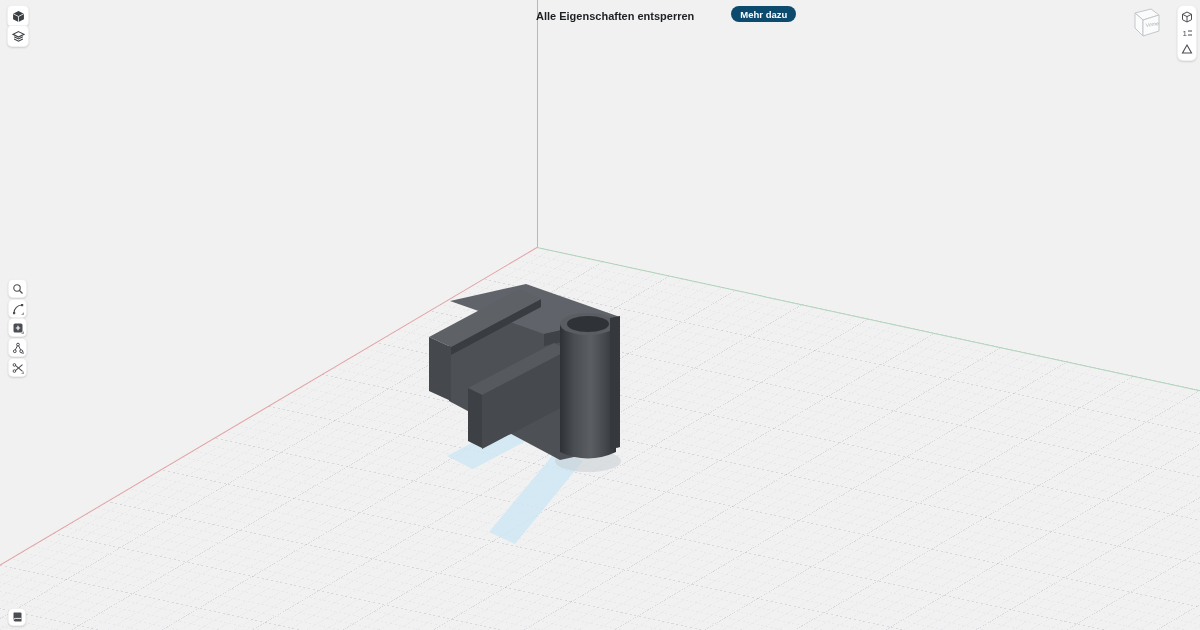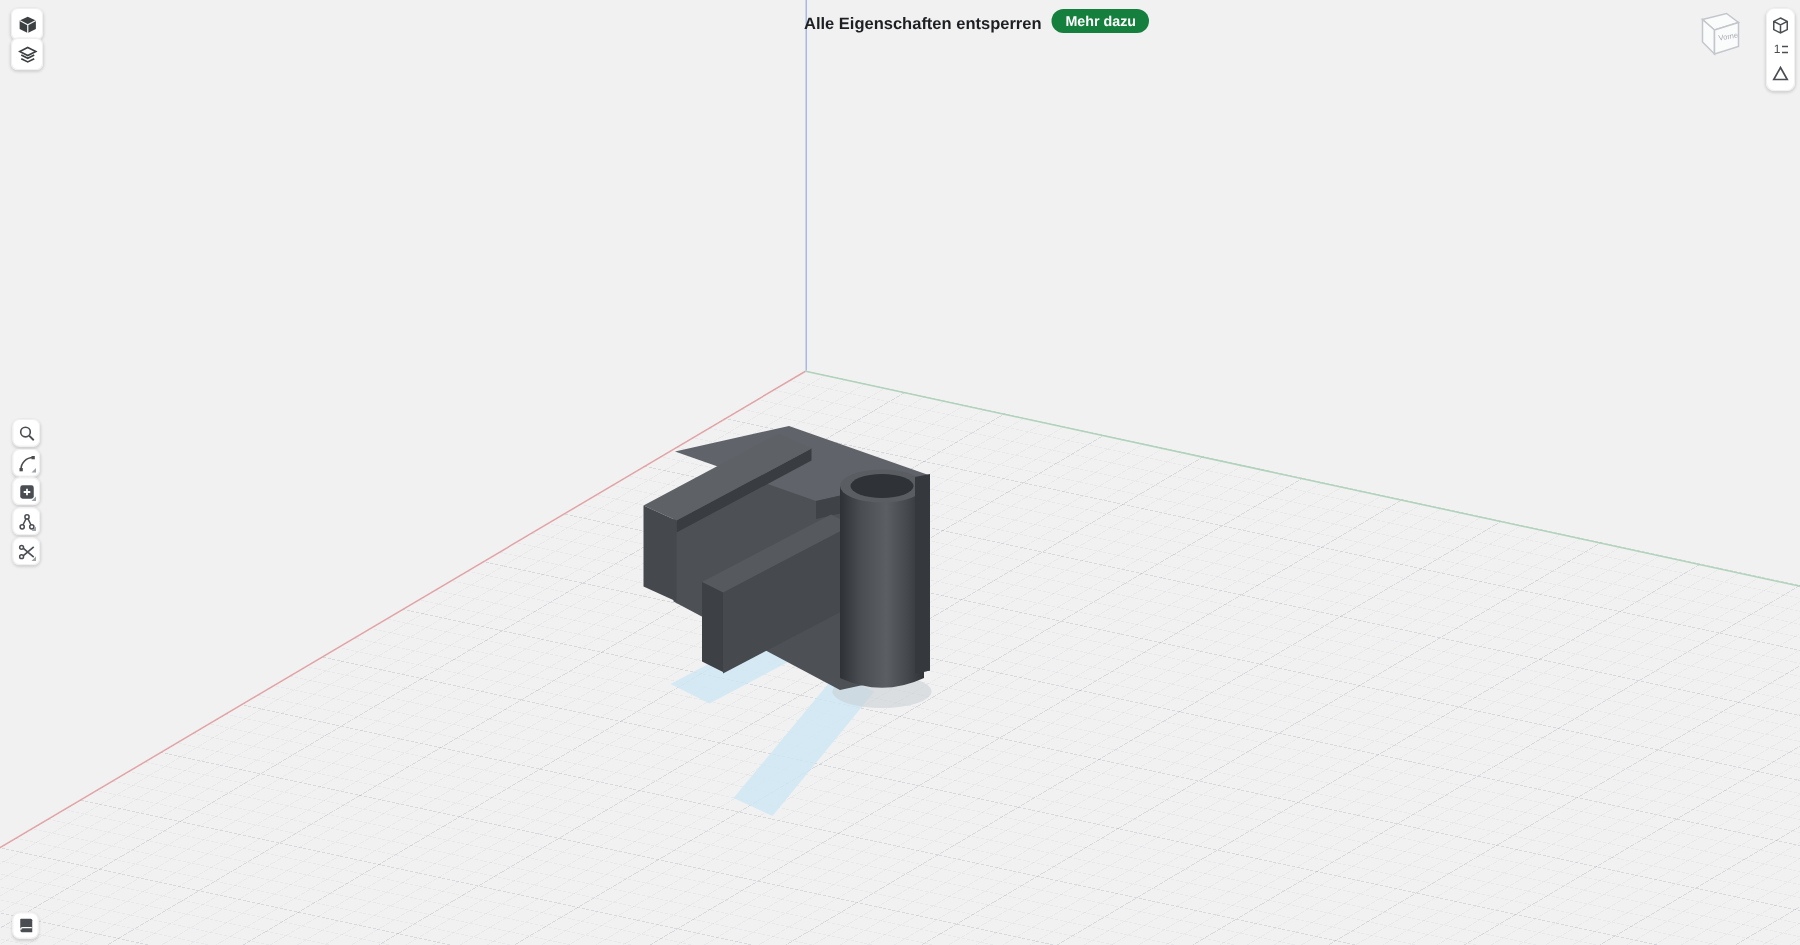--- a/index.html
+++ b/index.html
@@ -62,25 +62,26 @@
   
   .bl-btn { width:18px; height:18px; left:8px; top:608px; }
 
   
   .notice-wrap {
     position:absolute; left:536px; top:6px;
     display:flex; align-items:flex-end; gap:7px;
   }
   .notice-text { font-size:11px; font-weight:bold; color:#1d1f22; }
   .more-btn {
-    background:#15803d; color:#ffffff;
+    background:#0c4a6e; color:#ffffff;
     font-size:9.5px; font-weight:bold;
     border:none; border-radius:9px;
     padding:2.5px 9px; cursor:pointer;
     font-family:"Liberation Sans", sans-serif;
+    margin-left:30px;
   }
 
   
   .view-cube { position:absolute; left:1118px; top:3px; width:48px; height:44px; cursor:pointer; }
 
   
   .right-panel {
     position:absolute; left:1177px; top:5px;
     width:20px; height:56px;
     background:#ffffff;

